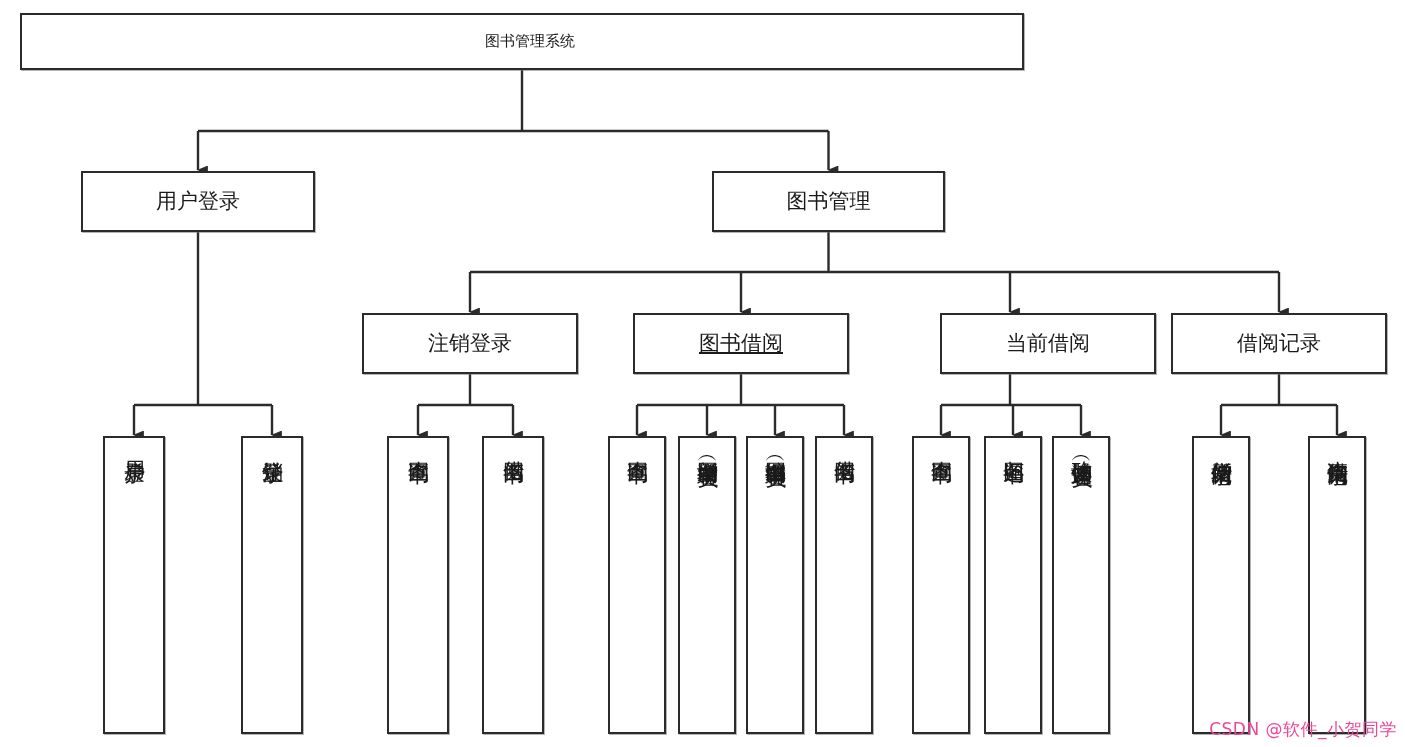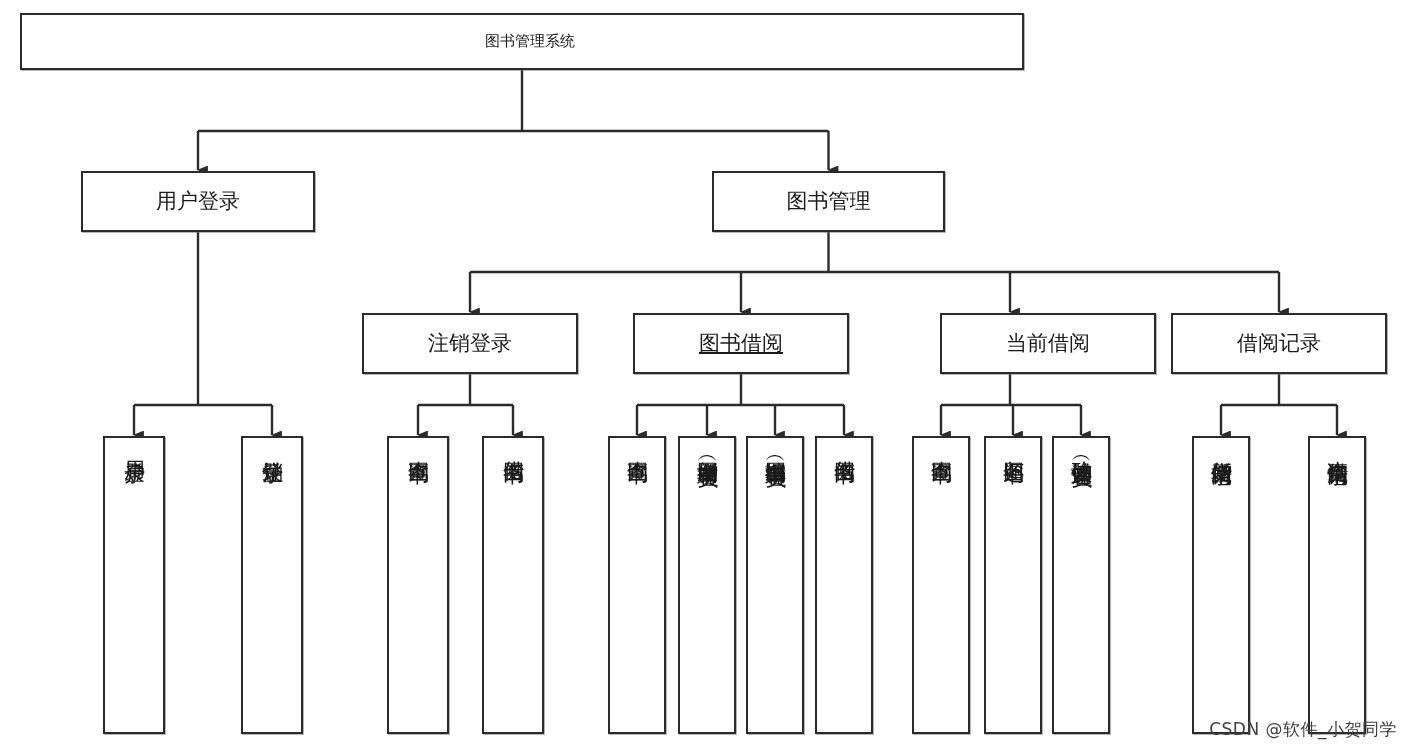--- a/index.html
+++ b/index.html
@@ -62,21 +62,21 @@
     font-size: 21px;
     line-height: 1.12;
     letter-spacing: 1px;
     white-space: nowrap;
   }
   .watermark {
     position: absolute;
     right: 8px;
     bottom: 6px;
     font-size: 17px;
-    color: #404040;
+    color: #ec4899;
     letter-spacing: 0.5px;
     z-index: 5;
     white-space: nowrap;
     font-family: "DejaVu Sans", "Liberation Sans", sans-serif;
   }
 </style>
 </head>
 <body>
 
 <div id="canvas">

